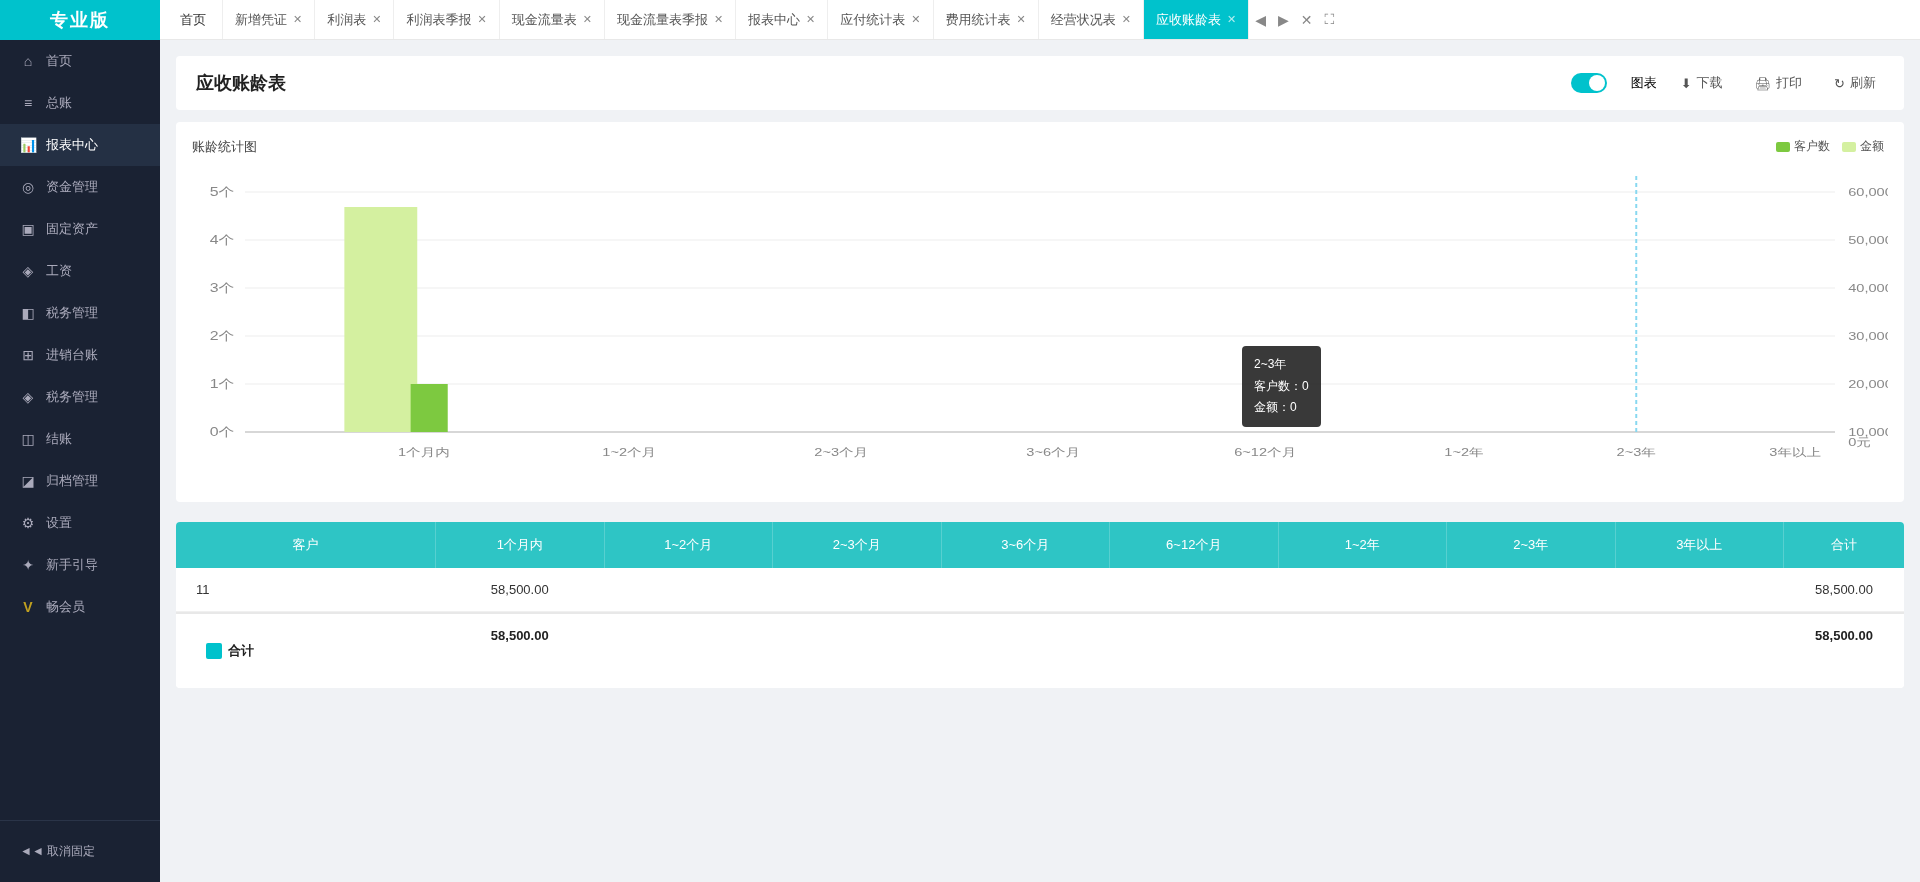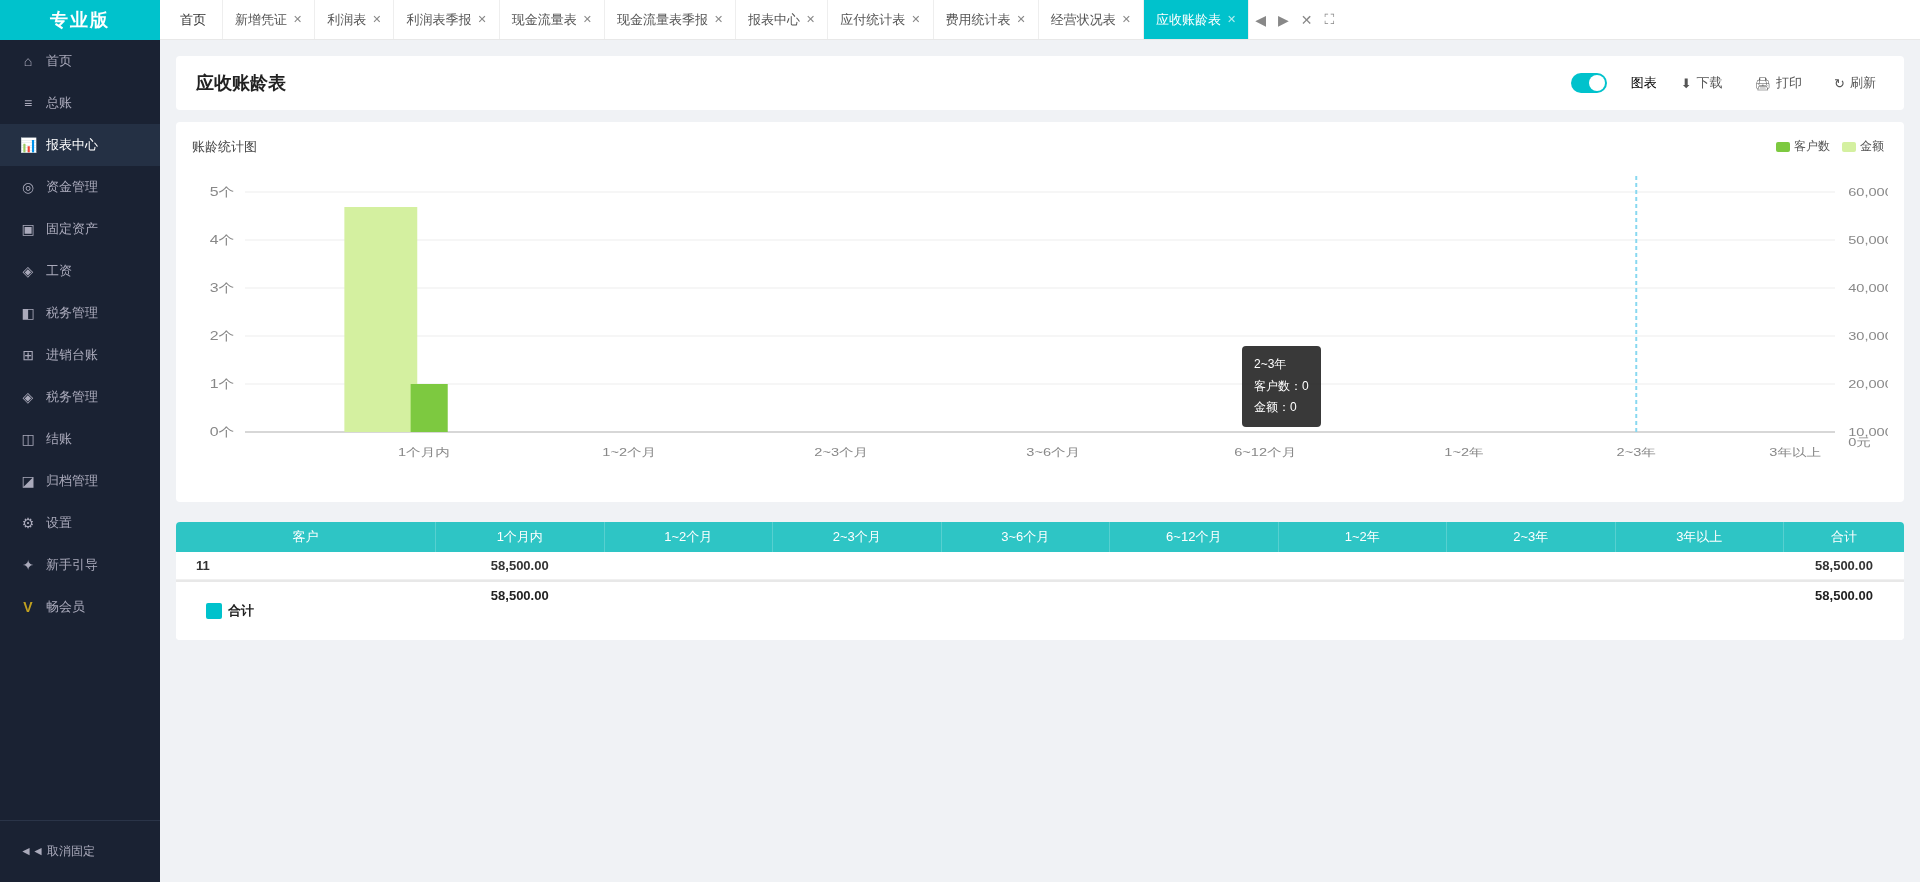--- a/index.html
+++ b/index.html
@@ -204,32 +204,31 @@
       overflow: hidden;
     }
     .table-header {
       display: grid;
       grid-template-columns: 260px 1fr 1fr 1fr 1fr 1fr 1fr 1fr 1fr 120px;
       background: #2ec5c5;
       color: #fff;
       font-size: 13px;
     }
     .th, .td {
-      padding: 6px 10px;
+      padding: 14px 10px;
       text-align: center;
       border-right: 1px solid rgba(255,255,255,0.2);
     }
     .th:last-child, .td:last-child { border-right: none; }
     .table-row {
       display: grid;
       grid-template-columns: 260px 1fr 1fr 1fr 1fr 1fr 1fr 1fr 1fr 120px;
       border-bottom: 1px solid #f0f0f0;
       font-size: 13px;
       color: #333;
-      font-weight: bold;
     }
     .table-footer {
       display: grid;
       grid-template-columns: 260px 1fr 1fr 1fr 1fr 1fr 1fr 1fr 1fr 120px;
       background: #fff;
       border-top: 2px solid #e8e8e8;
       font-size: 13px;
       font-weight: bold;
       color: #222;
     }

